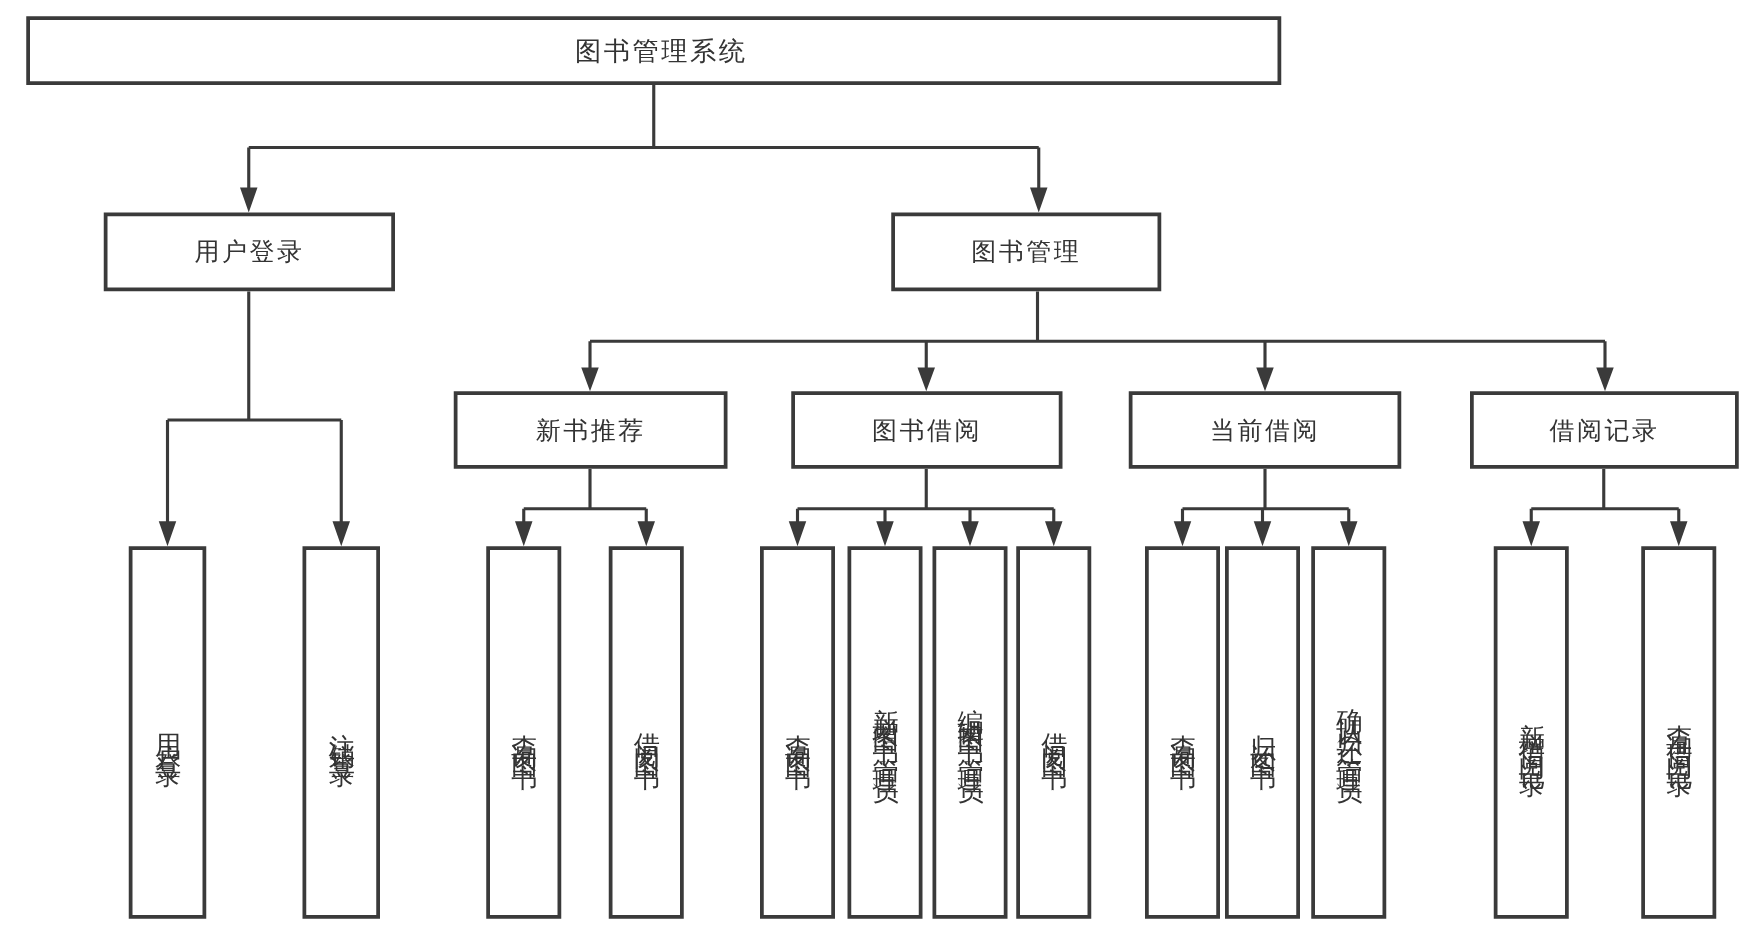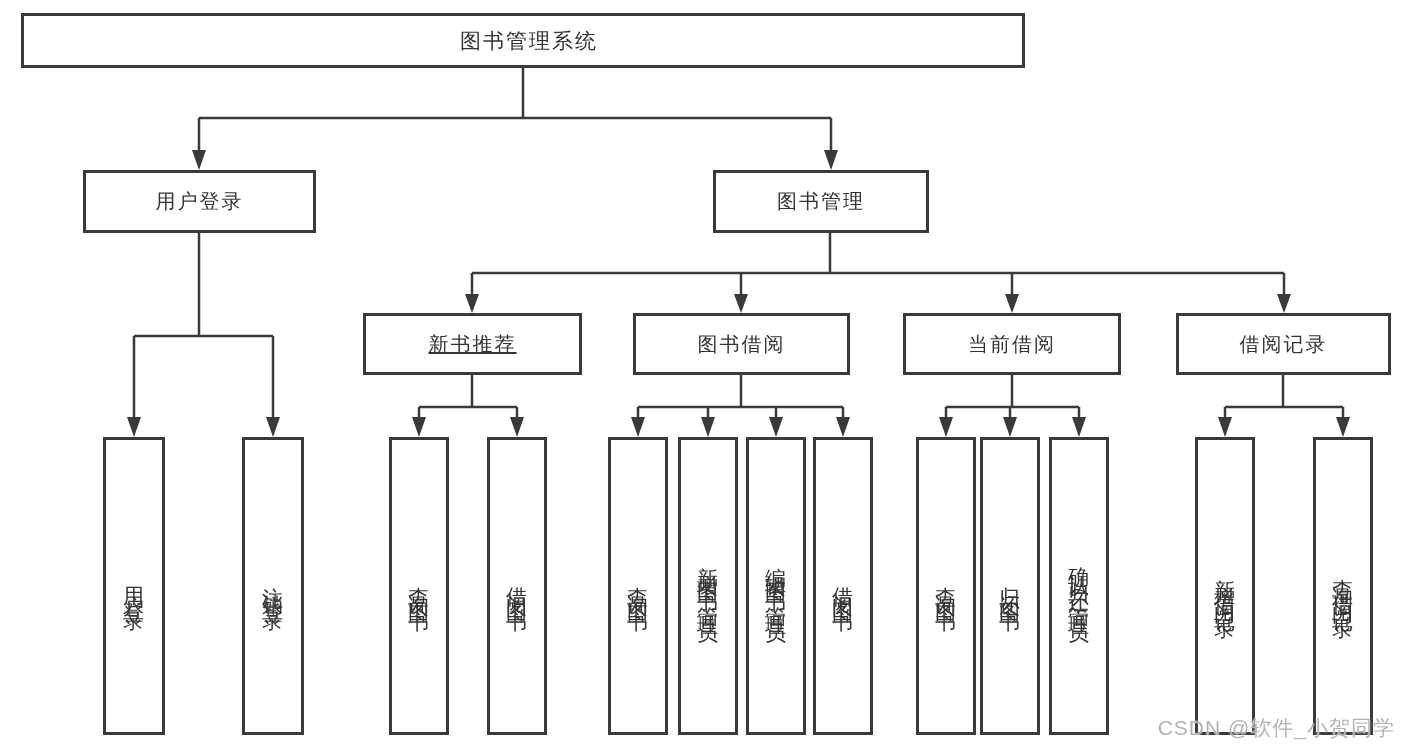--- a/index.html
+++ b/index.html
@@ -87,21 +87,21 @@
       M939 417 L953 417 L946 437 Z  M1003 417 L1017 417 L1010 437 Z
       M1072 417 L1086 417 L1079 437 Z
       M1218 417 L1232 417 L1225 437 Z  M1336 417 L1350 417 L1343 437 Z"></path>
   </svg>
 
   <div class="node hbox root-box" style="left:21px; top:13px; width:1004px; height:55px;">图书管理系统</div>
 
   <div class="node hbox" style="left:83px; top:170px; width:233px; height:63px;">用户登录</div>
   <div class="node hbox" style="left:713px; top:170px; width:216px; height:63px;">图书管理</div>
 
-  <div class="node hbox" style="left:363px; top:313px; width:219px; height:62px;text-decoration:underline;">新书推荐</div>
+  <div class="node hbox" style="left:363px; top:313px; width:219px; height:62px;">新书推荐</div>
   <div class="node hbox" style="left:633px; top:313px; width:217px; height:62px;">图书借阅</div>
   <div class="node hbox" style="left:903px; top:313px; width:218px; height:62px;">当前借阅</div>
   <div class="node hbox" style="left:1176px; top:313px; width:215px; height:62px;">借阅记录</div>
 
   <div class="node vbox" style="left:103px; top:437px; width:62px; height:298px;">用户登录</div>
   <div class="node vbox" style="left:242px; top:437px; width:62px; height:298px;">注销登录</div>
 
   <div class="node vbox" style="left:389px; top:437px; width:60px; height:298px;">查询图书</div>
   <div class="node vbox" style="left:487px; top:437px; width:60px; height:298px;">借阅图书</div>
 
@@ -110,15 +110,14 @@
   <div class="node vbox" style="left:746px; top:437px; width:60px; height:298px;">编辑图书（管理员）</div>
   <div class="node vbox" style="left:813px; top:437px; width:60px; height:298px;">借阅图书</div>
 
   <div class="node vbox" style="left:916px; top:437px; width:60px; height:298px;">查询图书</div>
   <div class="node vbox" style="left:980px; top:437px; width:60px; height:298px;">归还图书</div>
   <div class="node vbox" style="left:1049px; top:437px; width:60px; height:298px;">确认归还（管理员）</div>
 
   <div class="node vbox" style="left:1195px; top:437px; width:60px; height:298px;">新增借阅记录</div>
   <div class="node vbox" style="left:1313px; top:437px; width:60px; height:298px;">查询借阅记录</div>
 
-  <div class="watermark">CSDN @软件_小贺同学</div>
 
 </div>
 
 </body></html>

